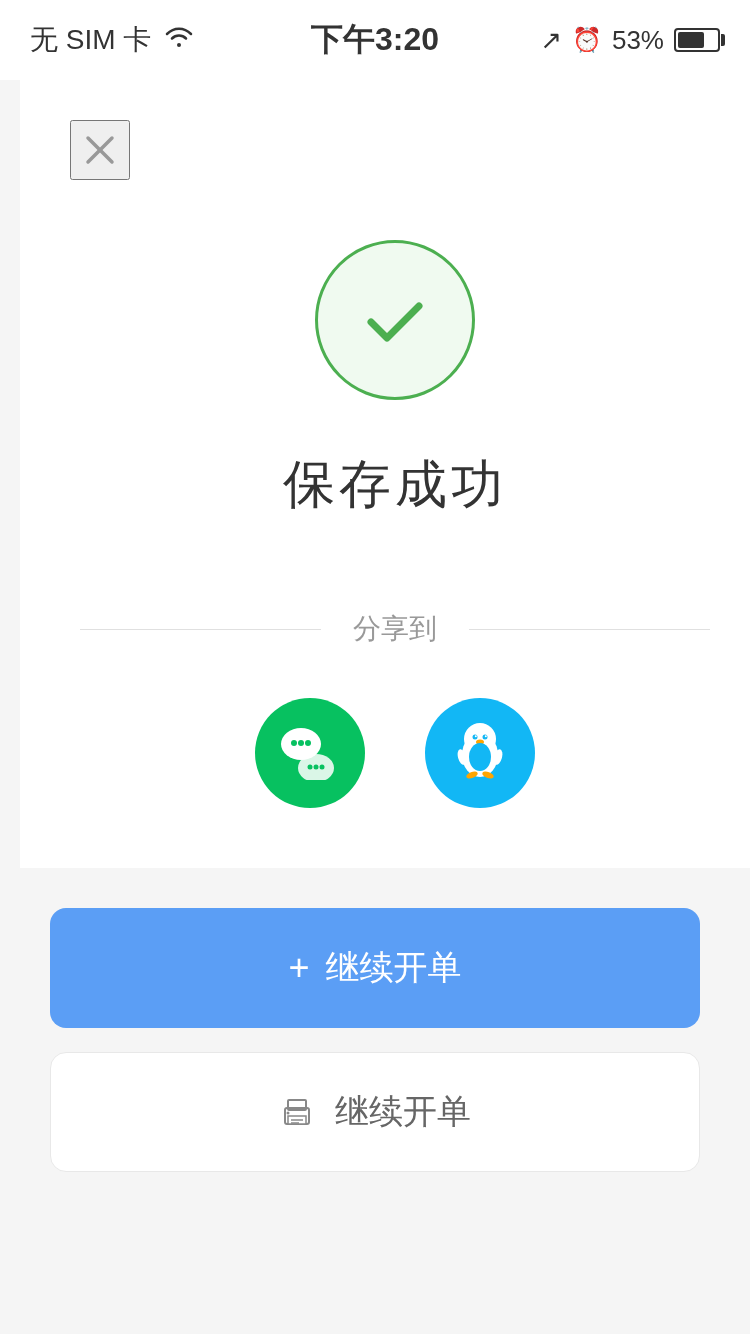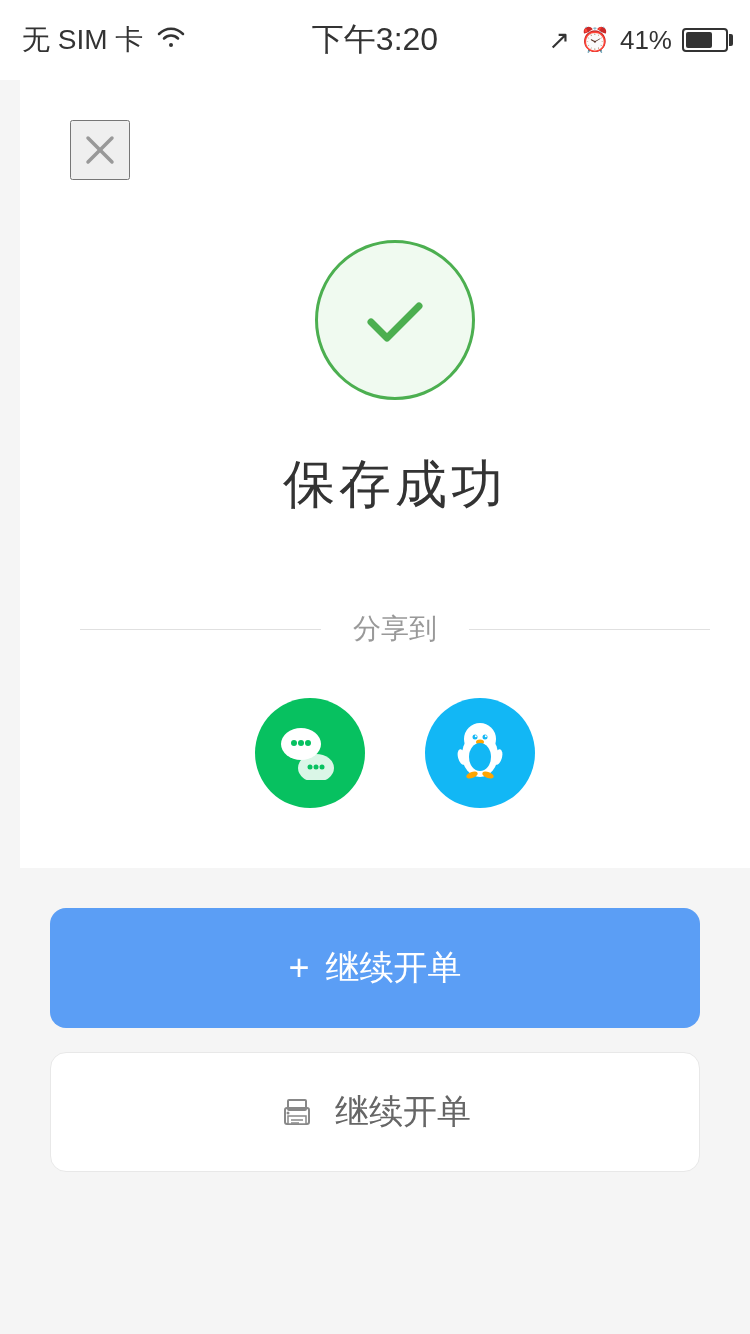--- a/index.html
+++ b/index.html
@@ -14,34 +14,34 @@
     }
 
     
     .status-bar {
       width: 750px;
       height: 80px;
       background: #fff;
       display: flex;
       align-items: center;
       justify-content: space-between;
-      padding: 0 22px;
+      padding: 0 30px;
     }
 
     .status-left {
       display: flex;
       align-items: center;
       gap: 12px;
       font-size: 28px;
       color: #333;
     }
 
     .status-center {
       font-size: 32px;
-      font-weight: 400;
+      font-weight: 700;
       color: #333;
       position: absolute;
       left: 50%;
       transform: translateX(-50%);
       top: 18px;
     }
 
     .status-right {
       display: flex;
       align-items: center;
@@ -240,21 +240,21 @@
         <path d="M4 9C7.3 5.7 11.4 3.8 16 3.8s8.7 1.9 12 5.2" stroke="#333" stroke-width="2.5" fill="none" stroke-linecap="round"></path>
       </svg>
     </span>
   </div>
 
   <div class="status-center">下午3:20</div>
 
   <div class="status-right">
     <span style="font-size:26px;">↗</span>
     <span style="font-size:24px;">⏰</span>
-    <span>41%</span>
+    <span>53%</span>
     <div class="battery-bar">
       <div class="battery-fill"></div>
     </div>
   </div>
 </div>
 
 <div class="main-content">
 
   <div class="close-area">
     <button class="close-btn" aria-label="关闭">

